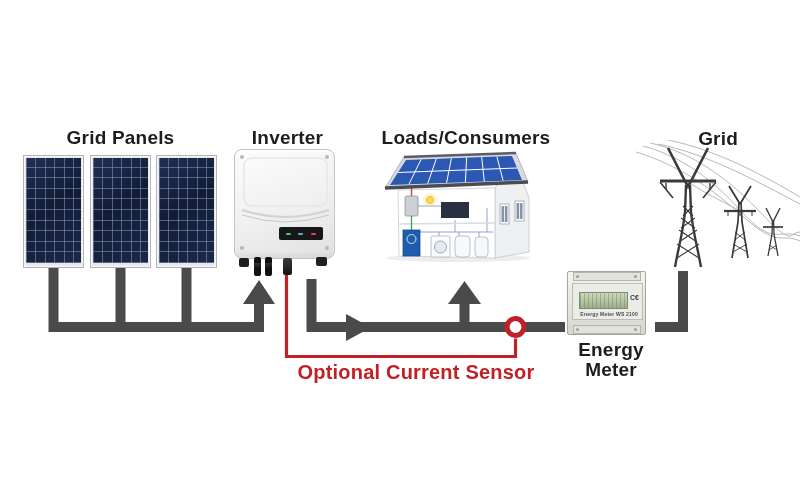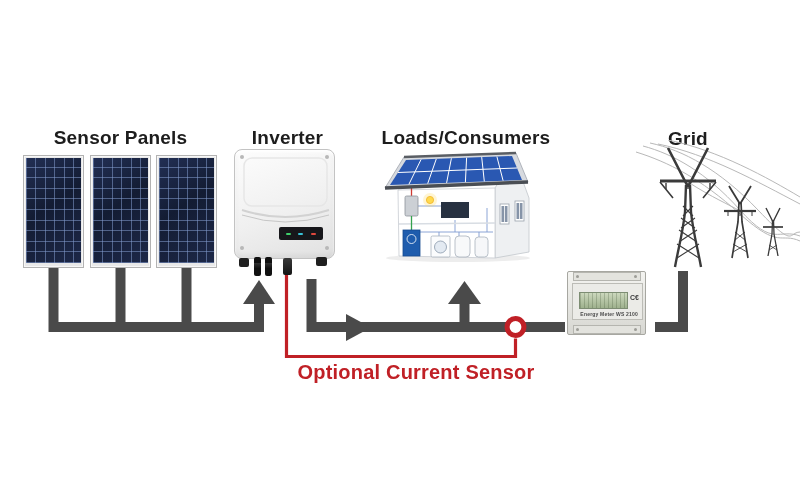--- a/index.html
+++ b/index.html
@@ -99,24 +99,28 @@
 
     <path class="w" stroke-width="10" d="M464.5 332 V303"></path>
     <polygon class="wf" points="448,304 481,304 464.5,281"></polygon>
 
     <path class="w" stroke-width="10" d="M655 327 H683 V271"></path>
 
     <path class="r" stroke-width="3.2" d="M286.5 274 V356.5 H515.5 V338.5"></path>
     <circle cx="515.5" cy="327" r="8.4" fill="#ffffff" stroke="var(--red)" stroke-width="5"></circle>
   </svg>
 
-  <div class="lbl" style="left:18px;top:128px;width:205px;">Sensor Panels</div>
+  <div class="lbl" style="left:18px;top:128px;width:205px;">Grid Panels</div>
   <div class="lbl" style="left:366px;top:128px;width:200px;">Loads/Consumers</div>
   <div class="lbl" style="left:238px;top:128px;width:99px;">Inverter</div>
-  <div class="lbl" style="left:638px;top:129px;width:100px;">Grid</div>
+  <div class="lbl" style="left:638px;top:129px;width:100px;text-align:right;">Grid</div>
+  <div class="lbl" style="left:561px;top:340px;width:100px;">
+    <div>Energy</div>
+    <div>Meter</div>
+  </div>
   <div class="lbl lbl-red" style="left:296px;top:362px;width:240px;">Optional Current Sensor</div>
 
   <div class="panel" style="left:23px;top:155px;">
     <div class="cells"></div>
   </div>
   <div class="panel" style="left:90px;top:155px;">
     <div class="cells"></div>
   </div>
   <div class="panel" style="left:156px;top:155px;">
     <div class="cells"></div>

